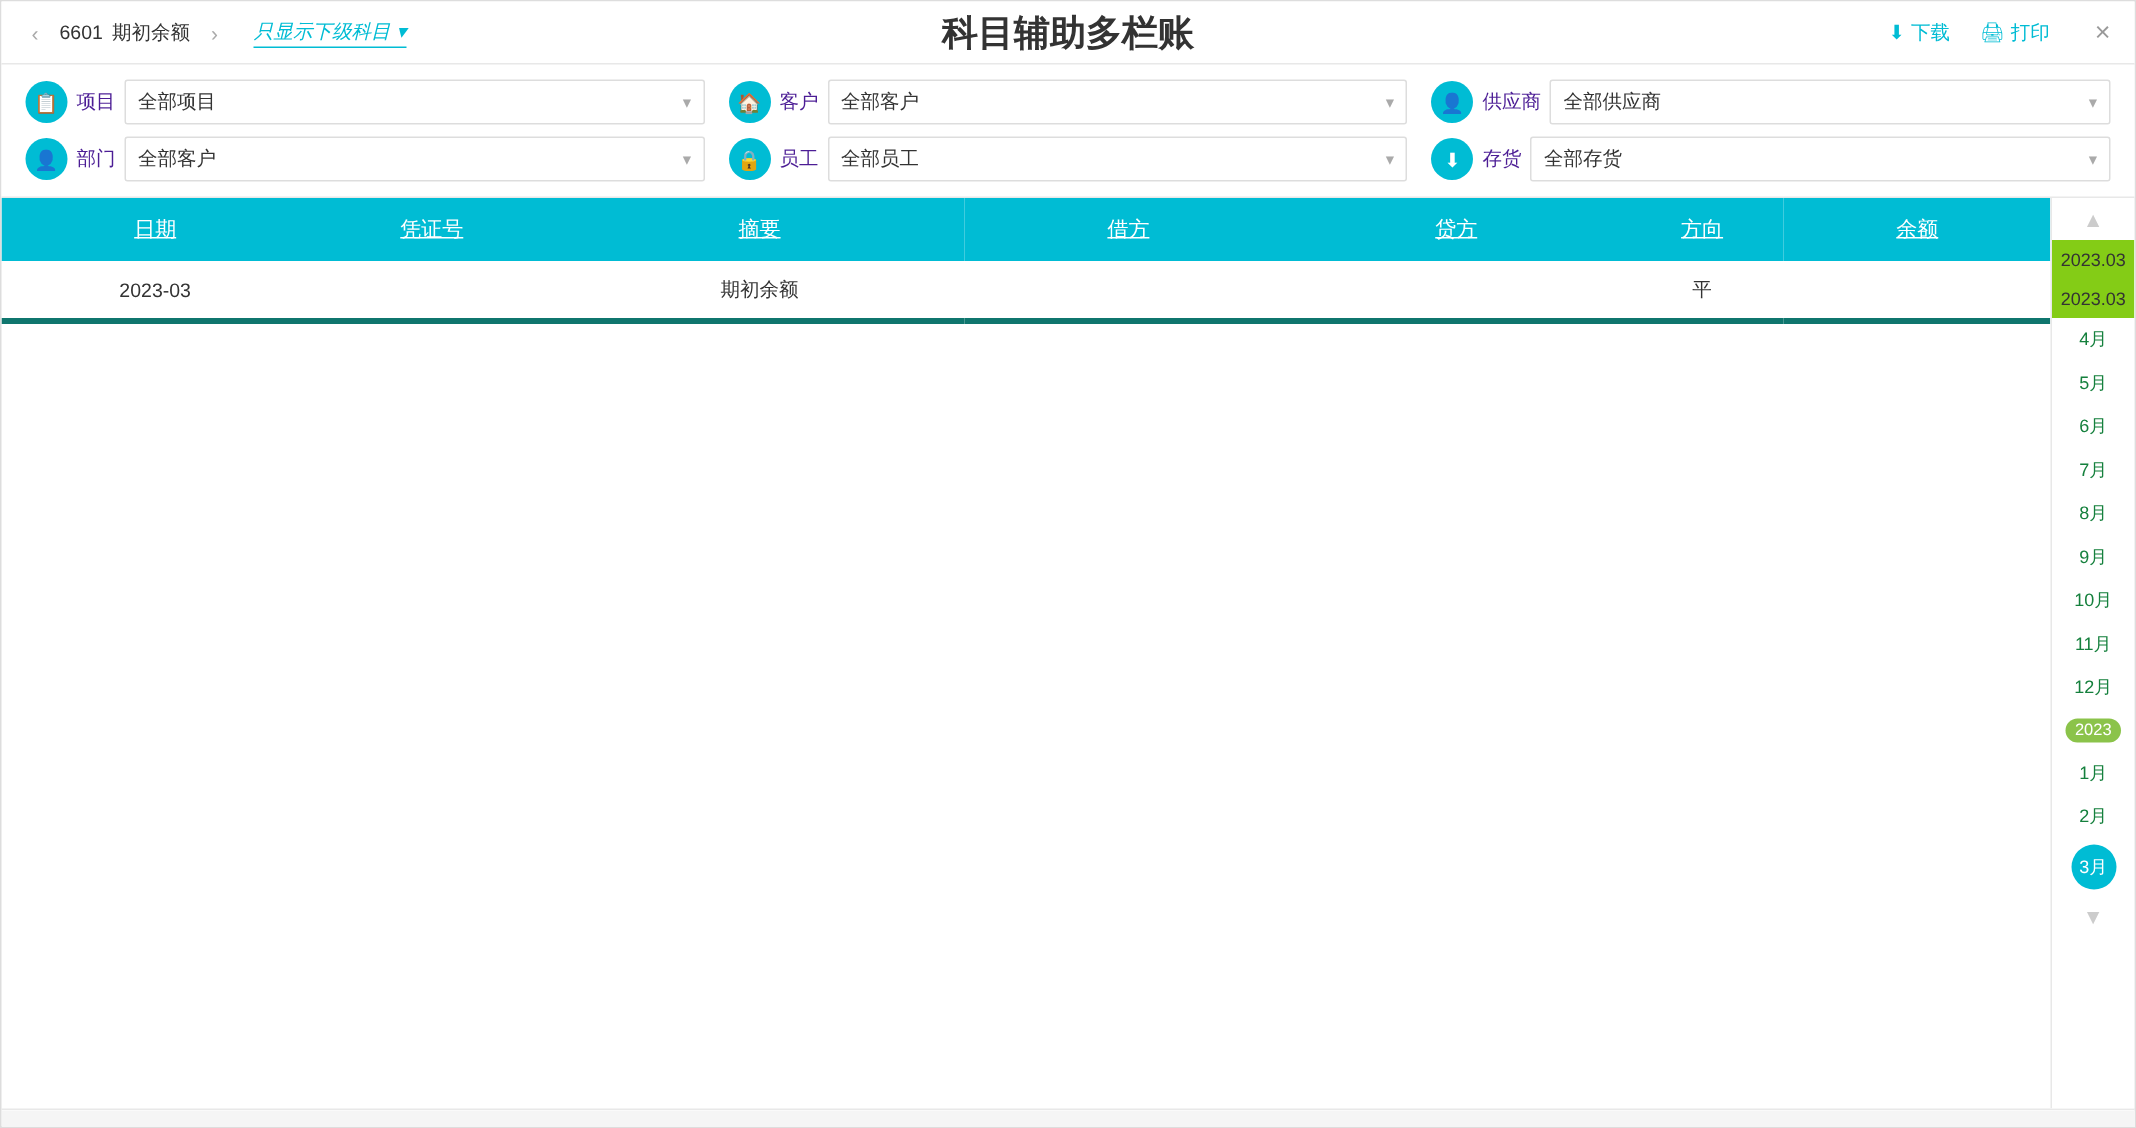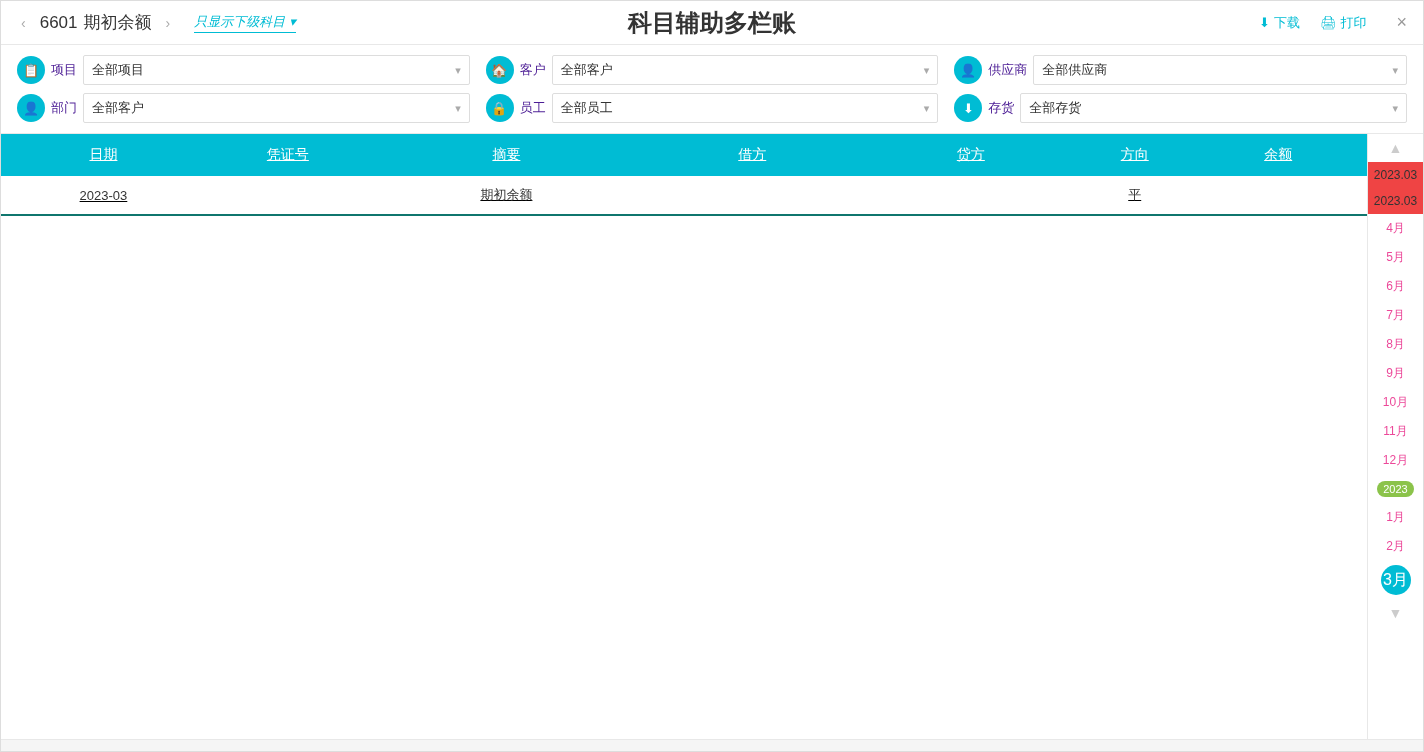--- a/index.html
+++ b/index.html
@@ -34,21 +34,21 @@
     .nav-arrow {
       color: #aaa;
       cursor: pointer;
       font-size: 14px;
       padding: 2px 4px;
     }
     .account-code {
       display: flex;
       align-items: center;
       gap: 6px;
-      font-size: 17px;
+      font-size: 13px;
       color: #333;
     }
     .show-sub-btn {
       display: flex;
       align-items: center;
       gap: 4px;
       color: #00bcd4;
       border-bottom: 1px solid #00bcd4;
       cursor: pointer;
       font-size: 13px;
@@ -158,22 +158,21 @@
       text-decoration: underline;
     }
     thead th {
       padding: 12px 8px;
       text-align: center;
       font-weight: normal;
       font-size: 14px;
       border: none;
     }
     tbody tr {
-      border-bottom: 2px solid #0f766e;
-      text-decoration: underline;
+      border-bottom: 4px solid #0f766e;
     }
     tbody td {
       padding: 10px 8px;
       text-align: center;
       font-size: 13px;
       color: #333;
     }
     
     .bottom-scroll {
       height: 12px;
@@ -195,54 +194,54 @@
       height: 100%;
       background: #fff;
       border-left: 1px solid #e8e8e8;
       display: flex;
       flex-direction: column;
       align-items: center;
       overflow: hidden;
       z-index: 10;
     }
     .sidebar-item-selected {
-      background: #ef4444;
+      background: #84cc16;
       width: 100%;
       text-align: center;
       padding: 6px 2px;
       font-size: 12px;
       color: #333;
       cursor: pointer;
     }
     .sidebar-item {
       width: 100%;
       text-align: center;
       padding: 6px 2px;
       font-size: 12px;
-      color: #ec4899;
+      color: #15803d;
       cursor: pointer;
     }
     .sidebar-year-badge {
       background: #8bc34a;
       color: white;
       border-radius: 10px;
       padding: 2px 6px;
       font-size: 11px;
       margin: 2px 0;
     }
     .sidebar-month-active {
       background: #00bcd4;
       color: white;
       border-radius: 50%;
       width: 30px;
       height: 30px;
       display: flex;
       align-items: center;
       justify-content: center;
-      font-size: 16px;
+      font-size: 12px;
       margin: 0 auto;
       cursor: pointer;
     }
     .sidebar-up-btn, .sidebar-down-btn {
       width: 100%;
       display: flex;
       align-items: center;
       justify-content: center;
       padding: 6px 0;
       color: #ccc;

